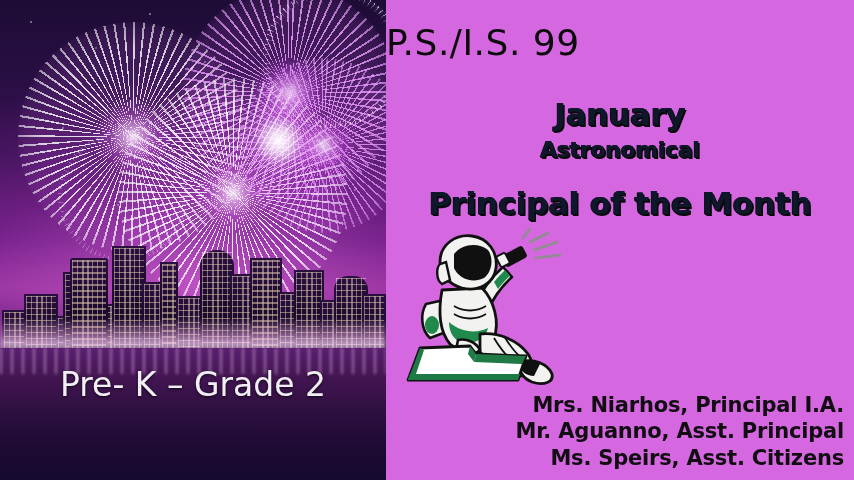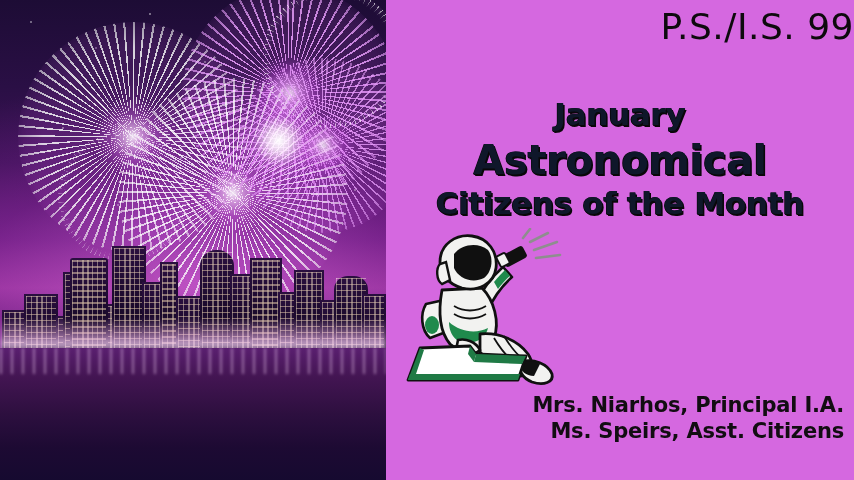--- a/index.html
+++ b/index.html
@@ -76,27 +76,27 @@
   #water{position:absolute;left:0;top:348px;width:386px;height:132px;
     background:linear-gradient(to bottom,#5a1f70 0%,#431552 22%,#2d0f3f 50%,#1d0a33 75%,#160a30 100%);}
   #water::before{content:"";position:absolute;left:0;top:0;width:386px;height:26px;opacity:.55;
     background-image:
       repeating-linear-gradient(to right, rgba(255,220,255,.8) 0 2px, rgba(0,0,0,0) 2px 11px);
     filter:blur(1.4px);}
 
   
   #right-panel{position:absolute;left:386px;top:0;width:468px;height:480px;background:#d568e0;overflow:hidden;}
 
-  #school-name{position:absolute;left:0;right:0;top:6px;text-align:right;color:#0d0a0d;
+  #school-name{position:absolute;left:0;right:0;top:22px;text-align:left;color:#0d0a0d;
     font-family:"DejaVu Sans",sans-serif;font-size:36px;letter-spacing:.5px;}
   .headline{position:absolute;left:0;right:0;text-align:center;color:#0f172a;
     font-family:"DejaVu Sans",sans-serif;font-weight:bold;letter-spacing:-.3px;
     text-shadow:1.5px 1.5px 0 #090709,-0.6px 0 0 #090709,0 1px 0 #090709;}
   #hl-1{top:96px;font-size:31px;}
-  #hl-2{top:137px;font-size:40px;}
+  #hl-2{top:137px;font-size:22px;}
   #hl-3{top:185px;font-size:31px;}
 
   #astronaut{position:absolute;left:16px;top:228px;width:190px;height:165px;}
 
   #admins{position:absolute;left:108px;top:392px;width:350px;color:#120d12;
     font-family:"DejaVu Sans",sans-serif;font-size:21px;font-weight:bold;line-height:1.25;letter-spacing:-.2px;}
   #admins div{white-space:nowrap;text-align:right;}
 
   
   #caption{position:absolute;left:0;top:366px;width:386px;text-align:center;
@@ -138,30 +138,31 @@
       <div class="bldg" style="left:278px;width:22px;height:58px;"></div>
       <div class="bldg" style="left:294px;width:30px;height:80px;"></div>
       <div class="bldg" style="left:320px;width:20px;height:50px;"></div>
       <div class="bldg" style="left:334px;width:34px;height:74px;border-radius:14px 14px 0 0;"></div>
       <div class="bldg" style="left:362px;width:24px;height:56px;"></div>
     </div>
     <div id="glowband"></div>
     <div id="water"></div>
 
     <div id="caption">
+      <div>Pre- K – Grade 2</div>
     </div>
   </div>
 
   <div id="right-panel">
 
     <div id="school-name">P.S./I.S. 99</div>
 
     <div class="headline" id="hl-1">January</div>
     <div class="headline" id="hl-2">Astronomical</div>
-    <div class="headline" id="hl-3">Citizens of the Month</div>
+    <div class="headline" id="hl-3">Principal of the Month</div>
 
     <svg id="astronaut" viewBox="0 0 190 165" xmlns="http://www.w3.org/2000/svg">
 
       <g stroke="#8e8e8e" stroke-width="2.6" stroke-linecap="round">
         <line x1="128" y1="14" x2="146" y2="5"></line>
         <line x1="132" y1="22" x2="155" y2="14"></line>
         <line x1="134" y1="30" x2="158" y2="27"></line>
         <line x1="121" y1="10" x2="128" y2="1"></line>
       </g>
 
@@ -200,16 +201,17 @@
 
       <path d="M6 152 L18 120 L68 118 L74 126 L124 128 L116 152 Z" fill="#ffffff" stroke="#101010" stroke-width="2.8" stroke-linejoin="round"></path>
       <path d="M6 152 L18 120 L22 122 L12 152 Z" fill="#1f7a45"></path>
       <path d="M6 152 L116 152 L118 146 L8 146 Z" fill="#1f7a45"></path>
       <path d="M74 126 L124 128 L120 136 L72 134 Z" fill="#1f7a45"></path>
       <path d="M68 118 L74 126 L72 134 L66 126 Z" fill="#1f7a45"></path>
     </svg>
 
     <div id="admins">
       <div>Mrs. Niarhos, Principal I.A.</div>
+      <div>Mr. Aguanno, Asst. Principal</div>
       <div>Ms. Speirs, Asst. Citizens</div>
     </div>
   </div>
 </div>
 
 </body></html>

